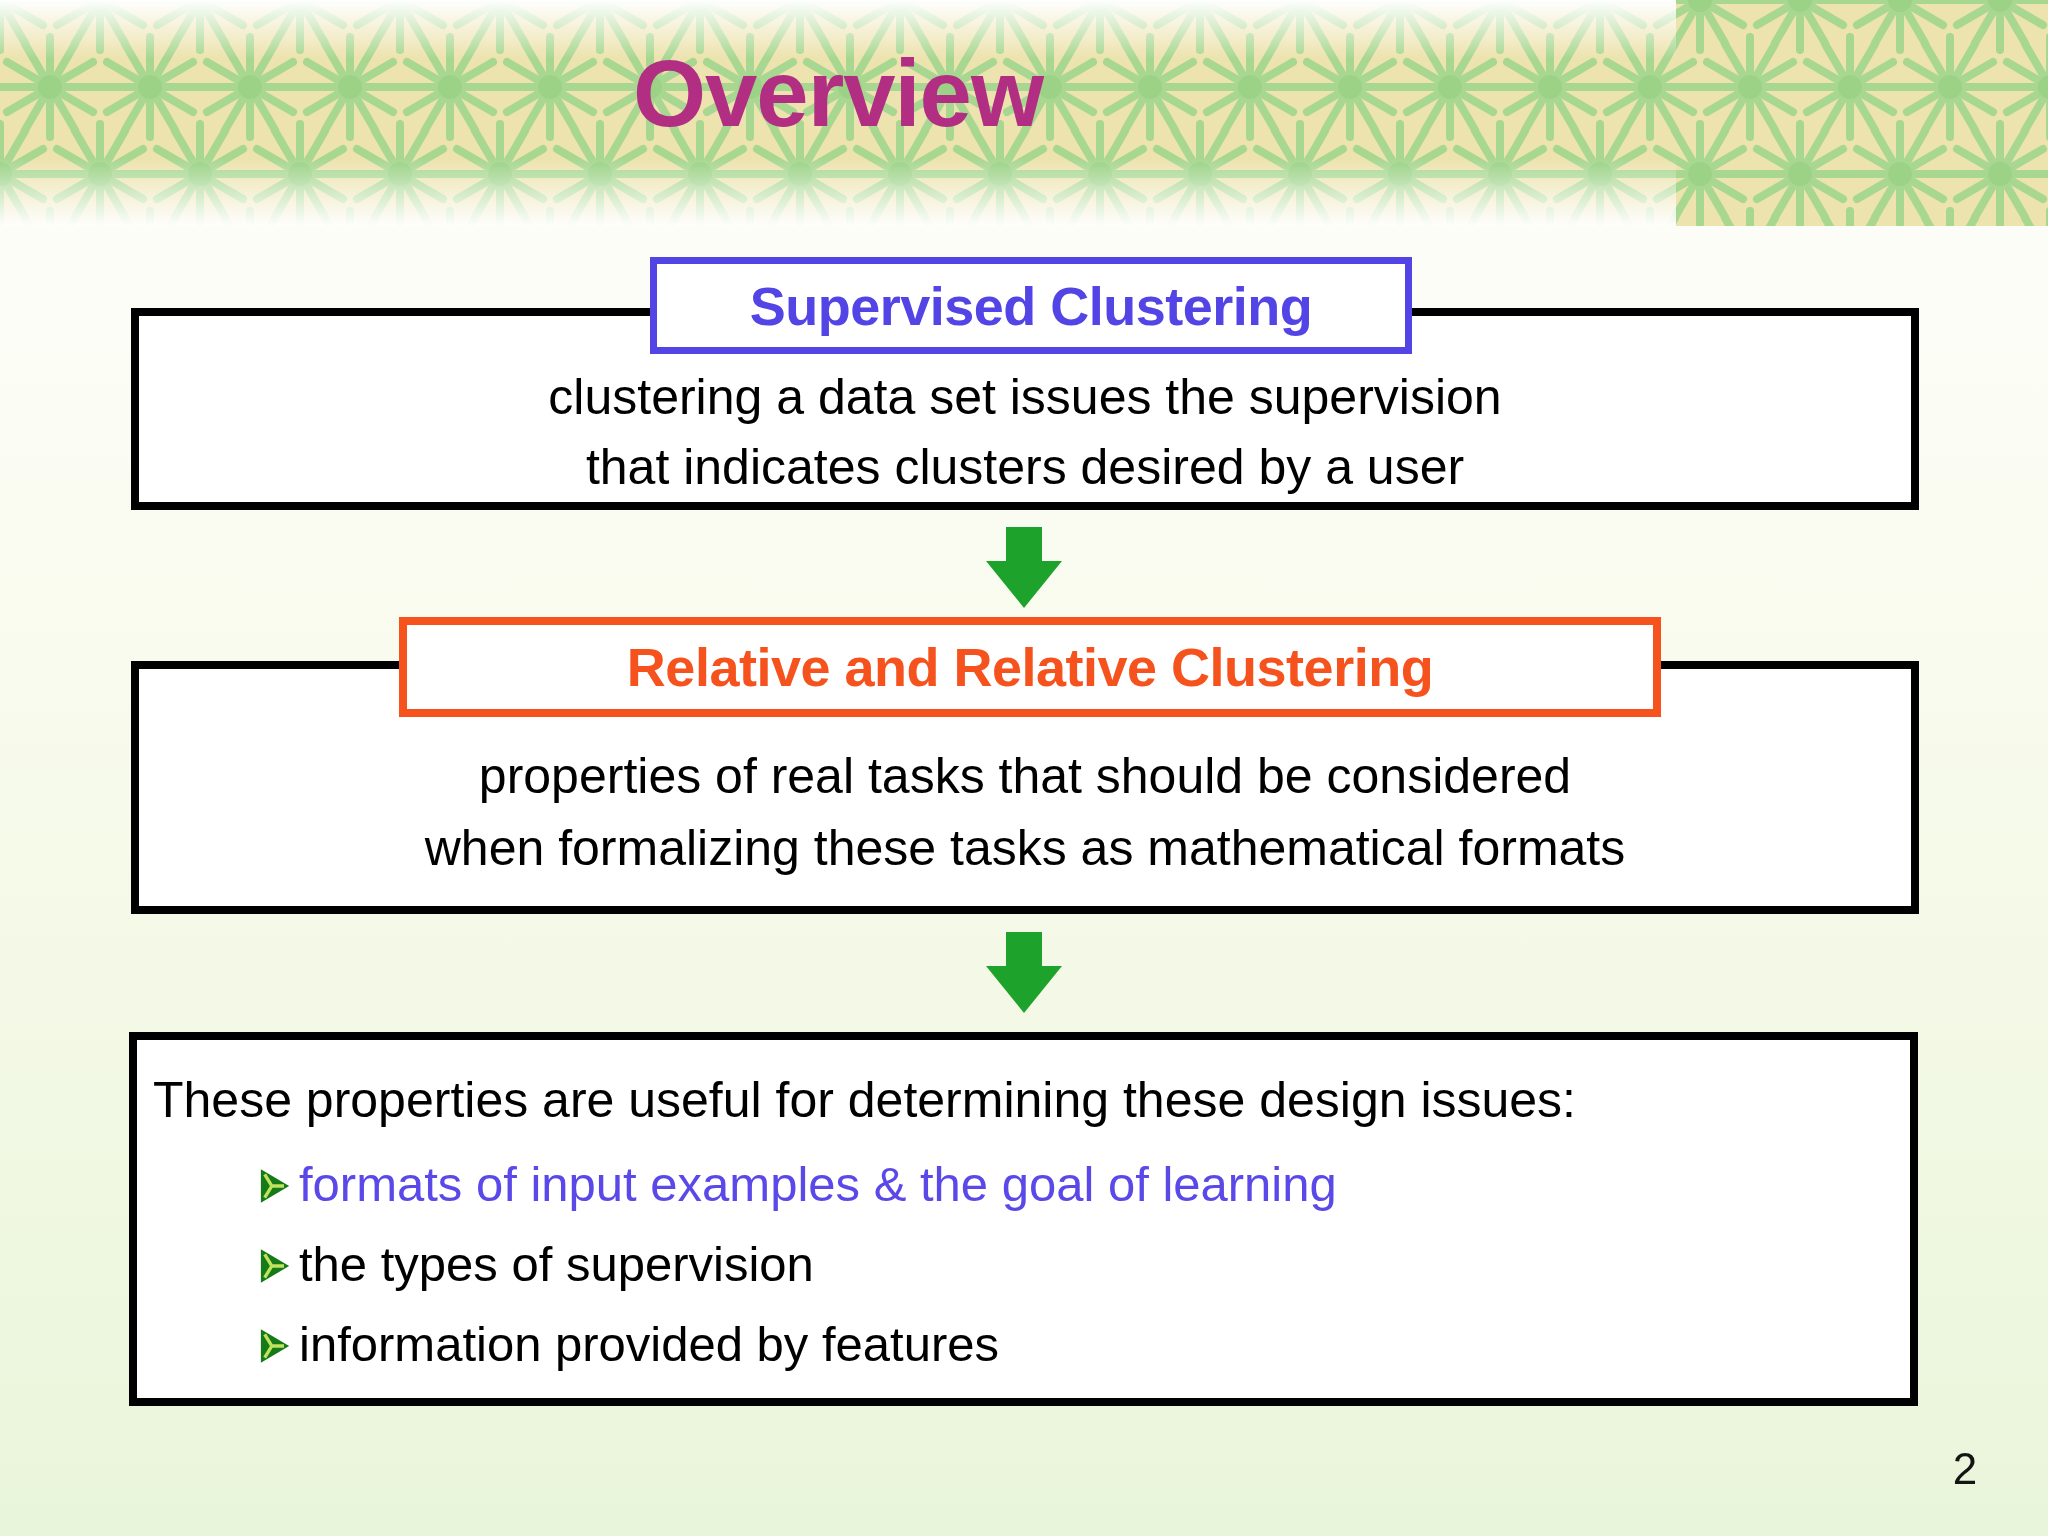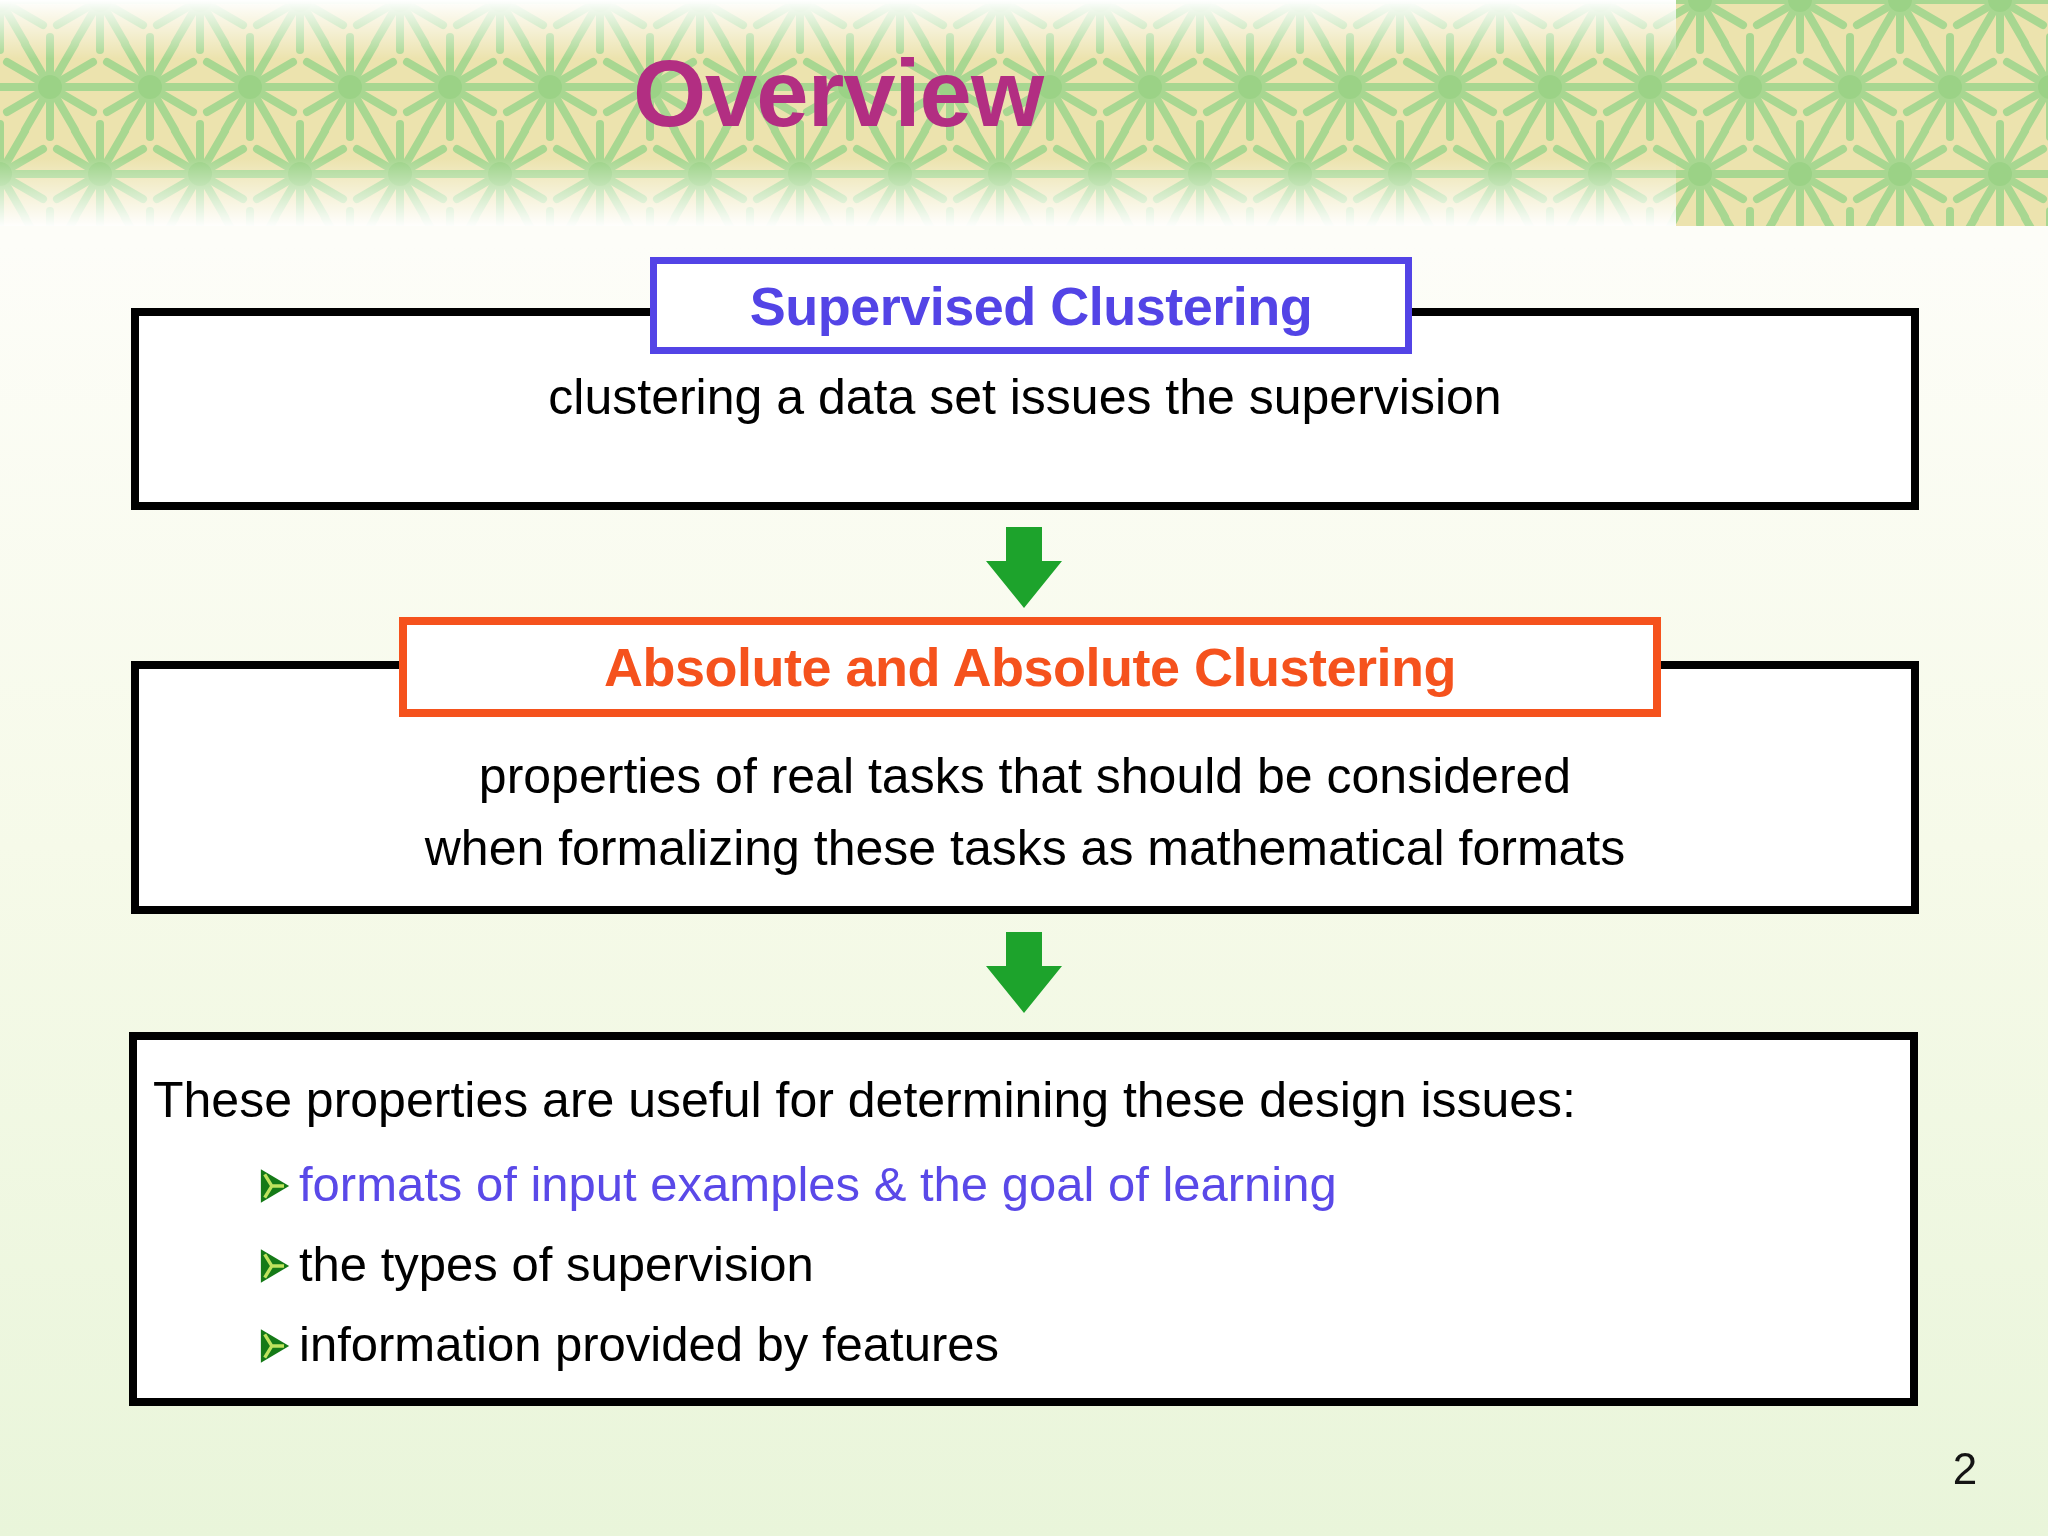--- a/index.html
+++ b/index.html
@@ -132,28 +132,29 @@
       <rect x="0" y="0" width="2048" height="226" fill="url(#asanohaPat)"></rect>
     </svg>
     <div class="banner-fade"></div>
     <h1 class="title">Overview</h1>
   </div>
 
   <div class="outline-box box1"></div>
   <div class="heading heading1">Supervised Clustering</div>
   <div class="box-text box1-text">
     <div>clustering a data set issues the supervision</div>
+    <div>that indicates clusters desired by a user</div>
   </div>
 
   <svg class="arrow arrow1" width="76" height="81" viewBox="0 0 76 81" aria-hidden="true">
     <path d="M20 0 H56 V34 H76 L38 81 L0 34 H20 Z" fill="currentColor"></path>
   </svg>
 
   <div class="outline-box box2"></div>
-  <div class="heading heading2">Absolute and Absolute Clustering</div>
+  <div class="heading heading2">Relative and Relative Clustering</div>
   <div class="box-text box2-text">
     <div>properties of real tasks that should be considered</div>
     <div>when formalizing these tasks as mathematical formats</div>
   </div>
 
   <svg class="arrow arrow2" width="76" height="81" viewBox="0 0 76 81" aria-hidden="true">
     <path d="M20 0 H56 V34 H76 L38 81 L0 34 H20 Z" fill="currentColor"></path>
   </svg>
 
   <div class="outline-box box3"></div>

